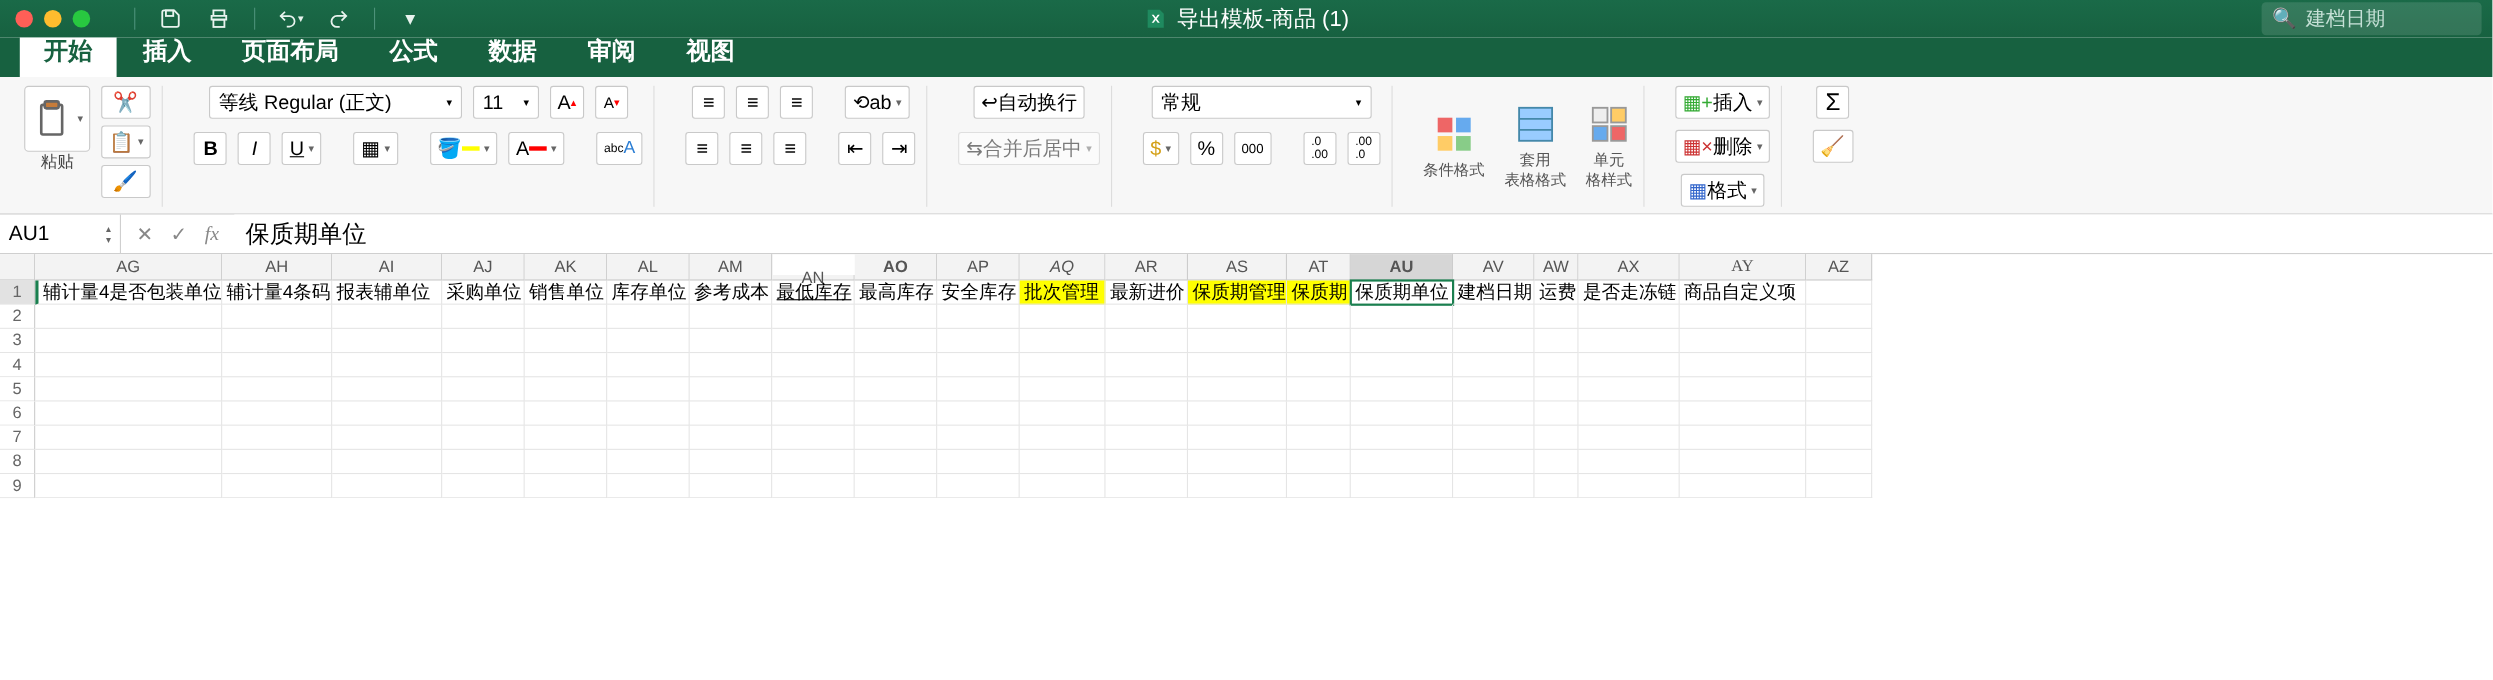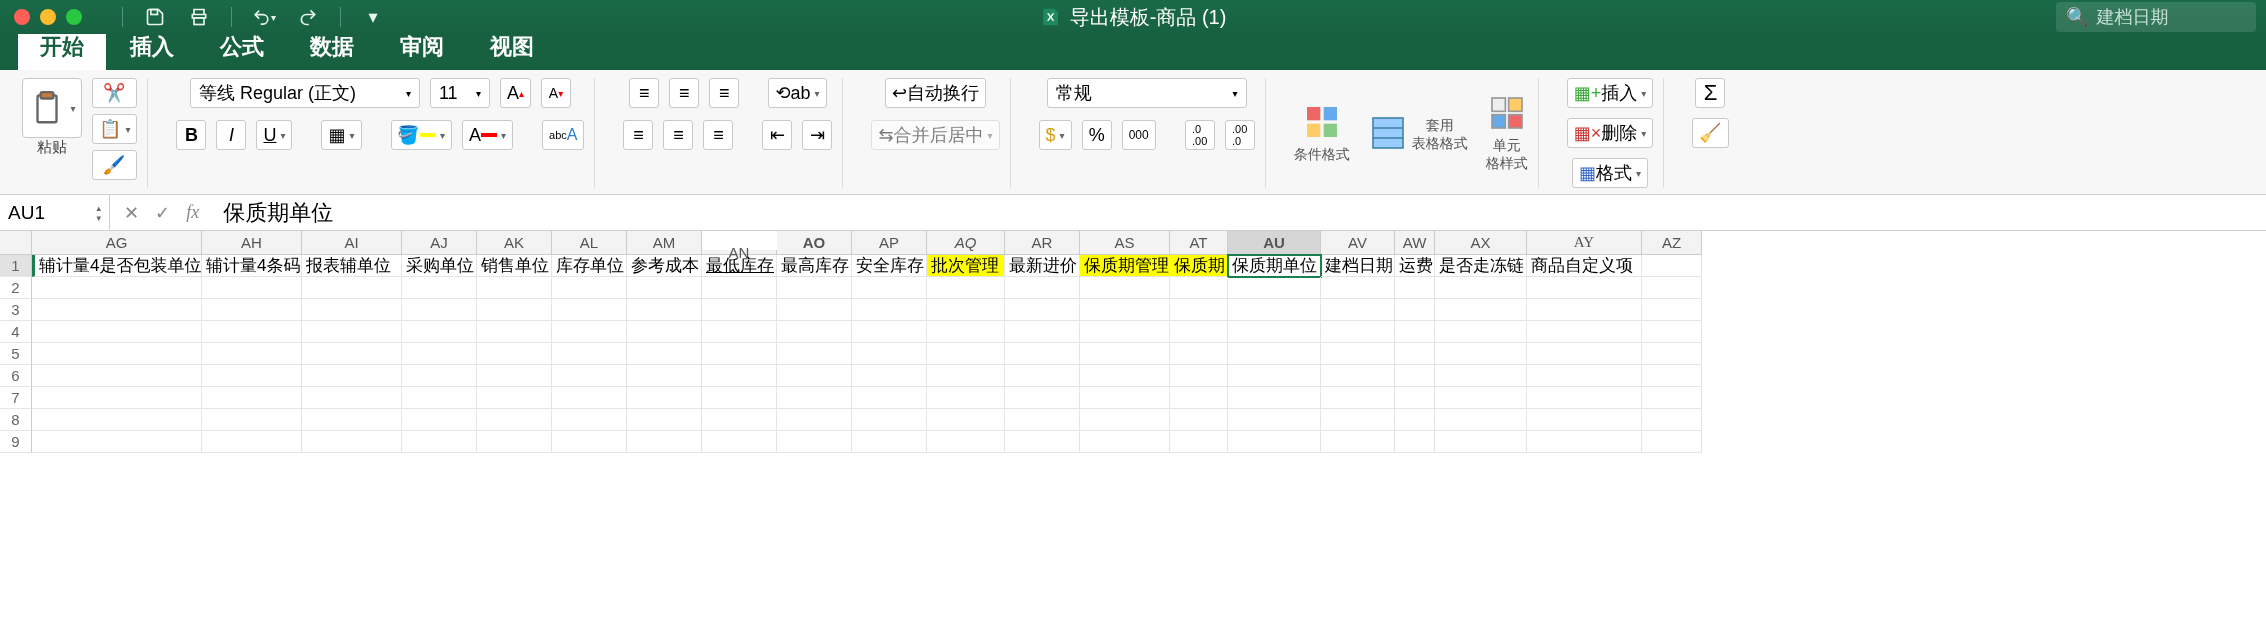--- a/index.html
+++ b/index.html
@@ -107,20 +107,21 @@
   </div>
   <div class="search-wrap">
     <span>🔍</span>
     <span>建档日期</span>
   </div>
 </div>
 
 <div class="tabs">
   <div class="tab active">开始</div>
   <div class="tab">插入</div>
+  <div class="tab">页面布局</div>
   <div class="tab">公式</div>
   <div class="tab">数据</div>
   <div class="tab">审阅</div>
   <div class="tab">视图</div>
 </div>
 
 <div class="ribbon">
 
   <div class="group">
     <div style="display:flex; gap:10px; align-items:flex-start;">
@@ -265,21 +266,21 @@
       <span class="icon">
           <svg width="40" height="40" viewBox="0 0 24 24">
             <rect x="3" y="3" width="8" height="8" fill="#e66"></rect>
             <rect x="13" y="3" width="8" height="8" fill="#6ae"></rect>
             <rect x="3" y="13" width="8" height="8" fill="#fc6"></rect>
             <rect x="13" y="13" width="8" height="8" fill="#8c8"></rect>
           </svg>
         </span>
       <span class="cells-label">条件格式</span>
     </div>
-    <div style="display:flex; flex-direction:row; align-items:flex-end; gap:4px;cursor:pointer;">
+    <div style="display:flex; flex-direction:column; align-items:center; gap:4px;cursor:pointer;">
       <span class="icon">
           <svg width="40" height="40" viewBox="0 0 24 24">
             <rect x="3" y="3" width="18" height="18" fill="#9cf" stroke="#48a"></rect>
             <line x1="3" y1="9" x2="21" y2="9" stroke="#48a"></line>
             <line x1="3" y1="15" x2="21" y2="15" stroke="#48a"></line>
           </svg>
         </span>
       <span class="cells-label" style="white-space:pre; text-align:center;">套用
 表格格式</span>
     </div>

